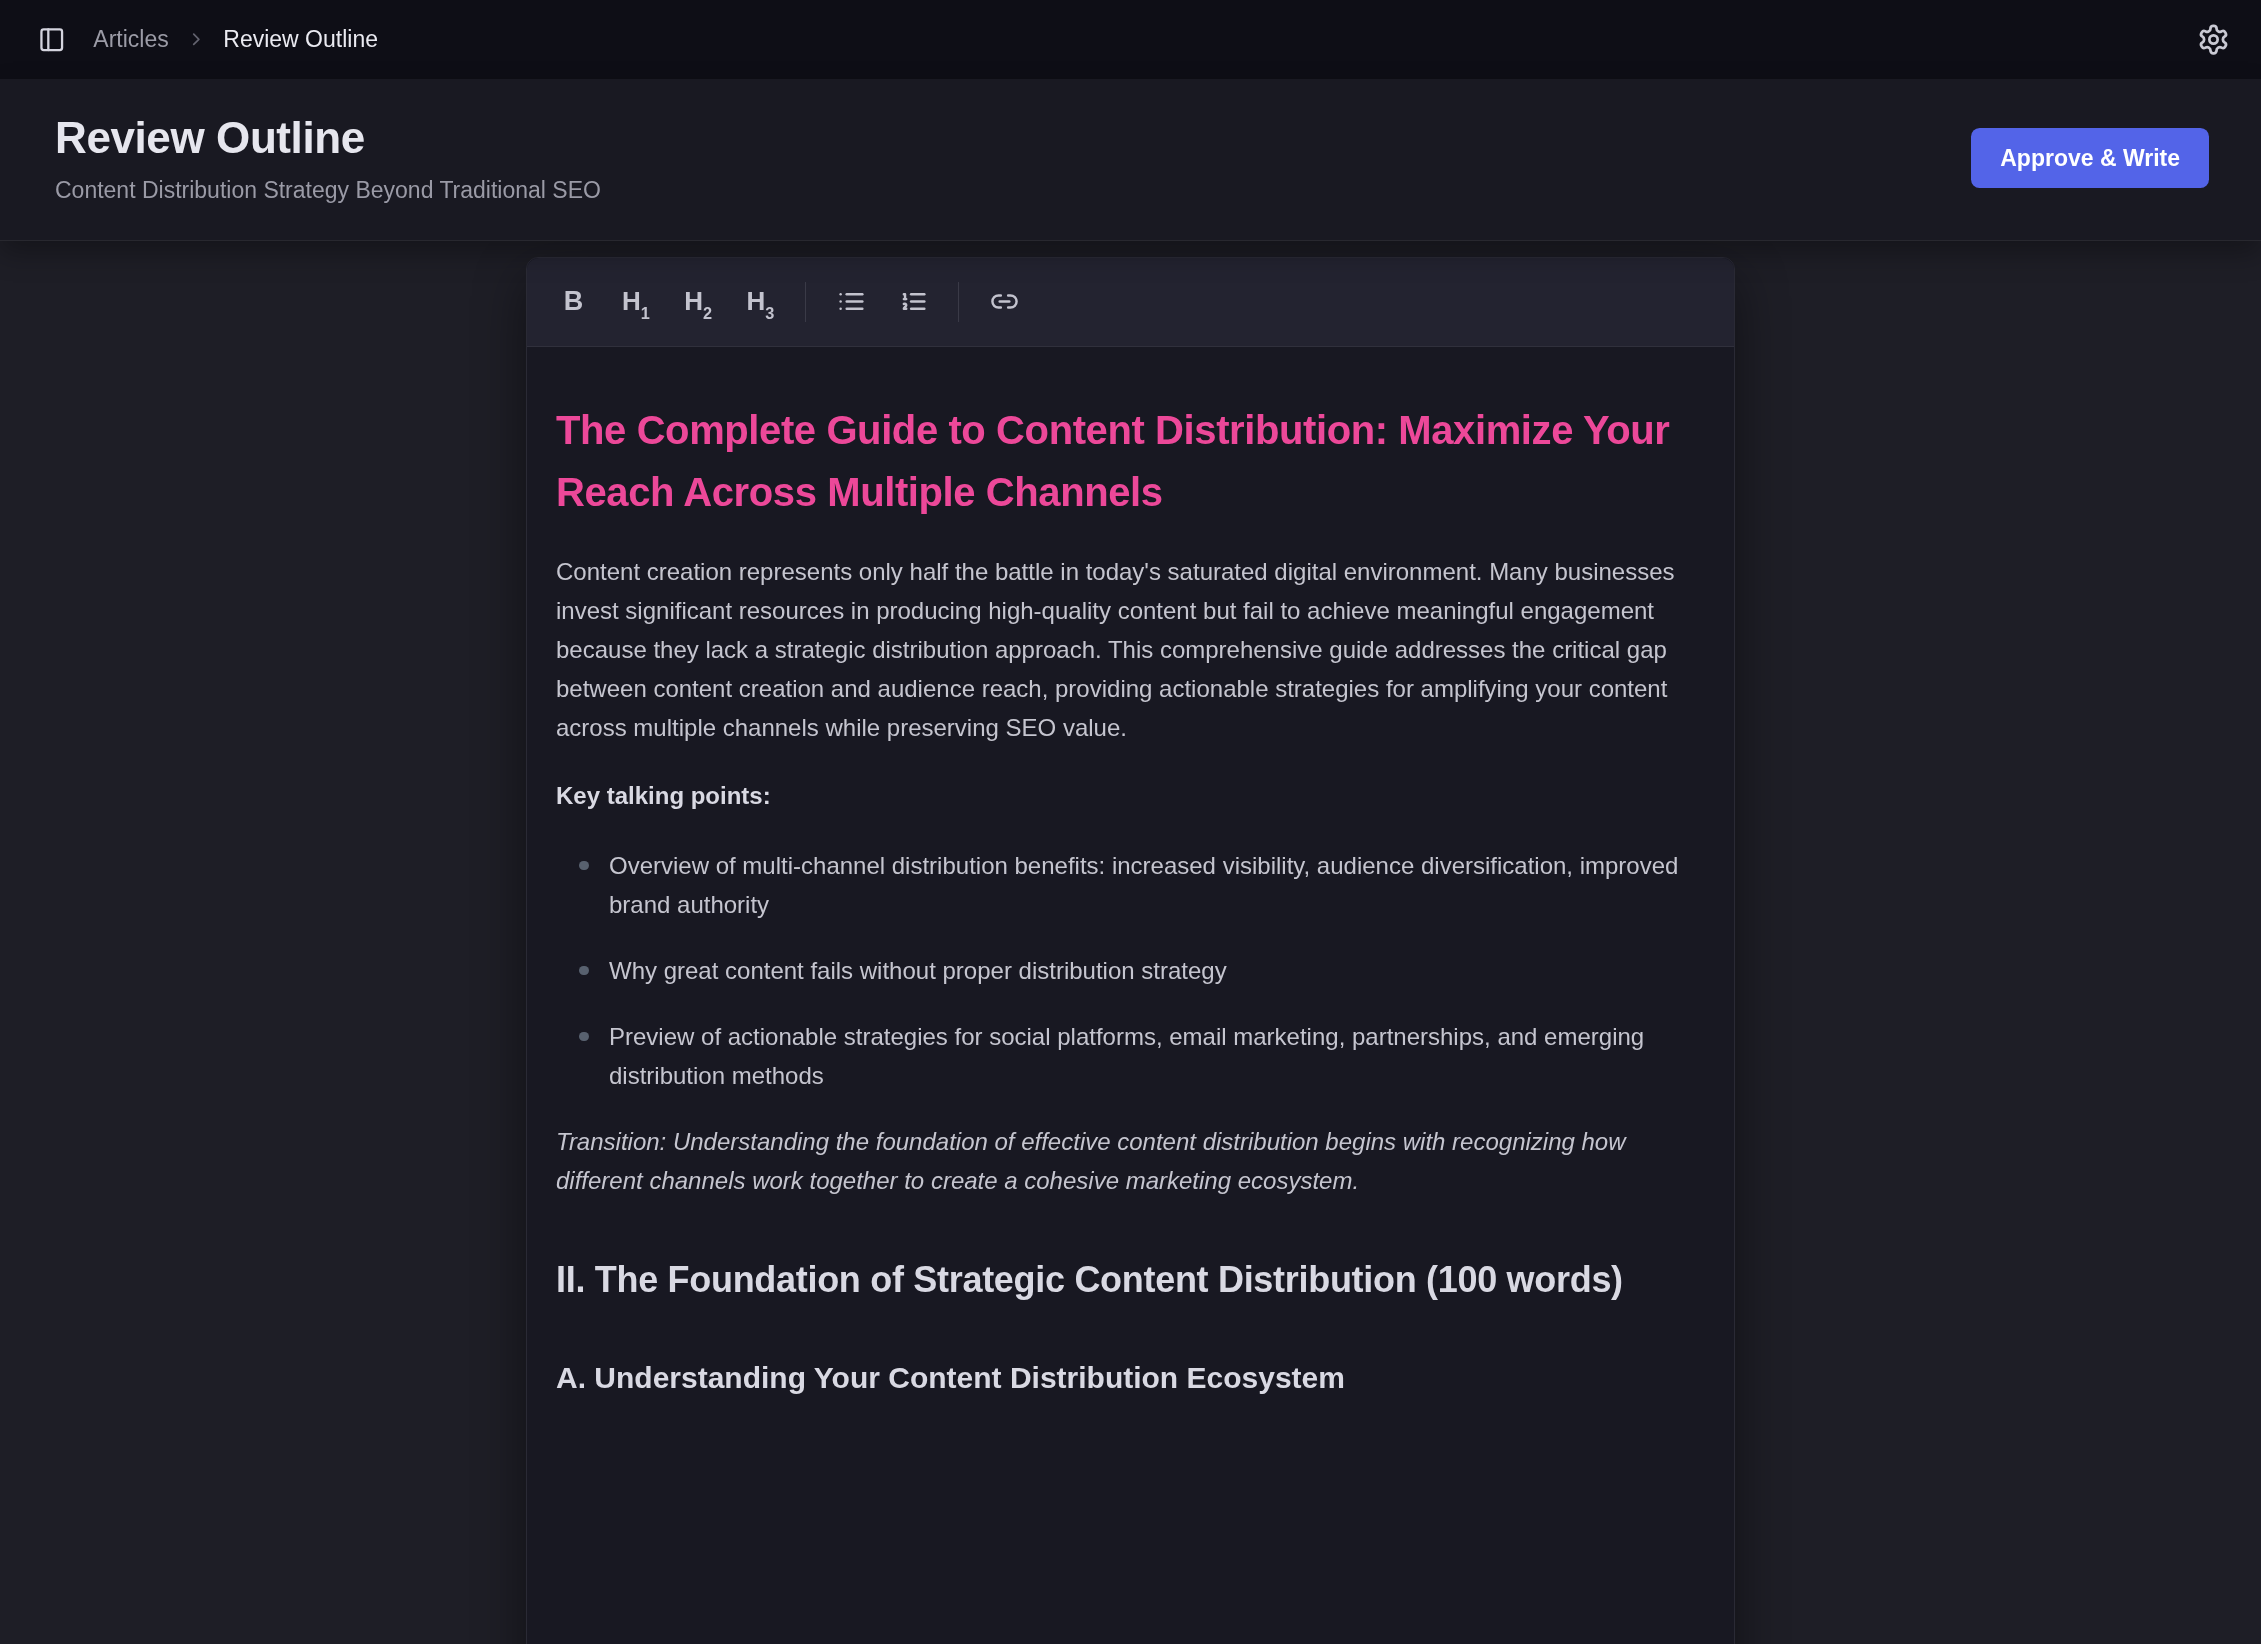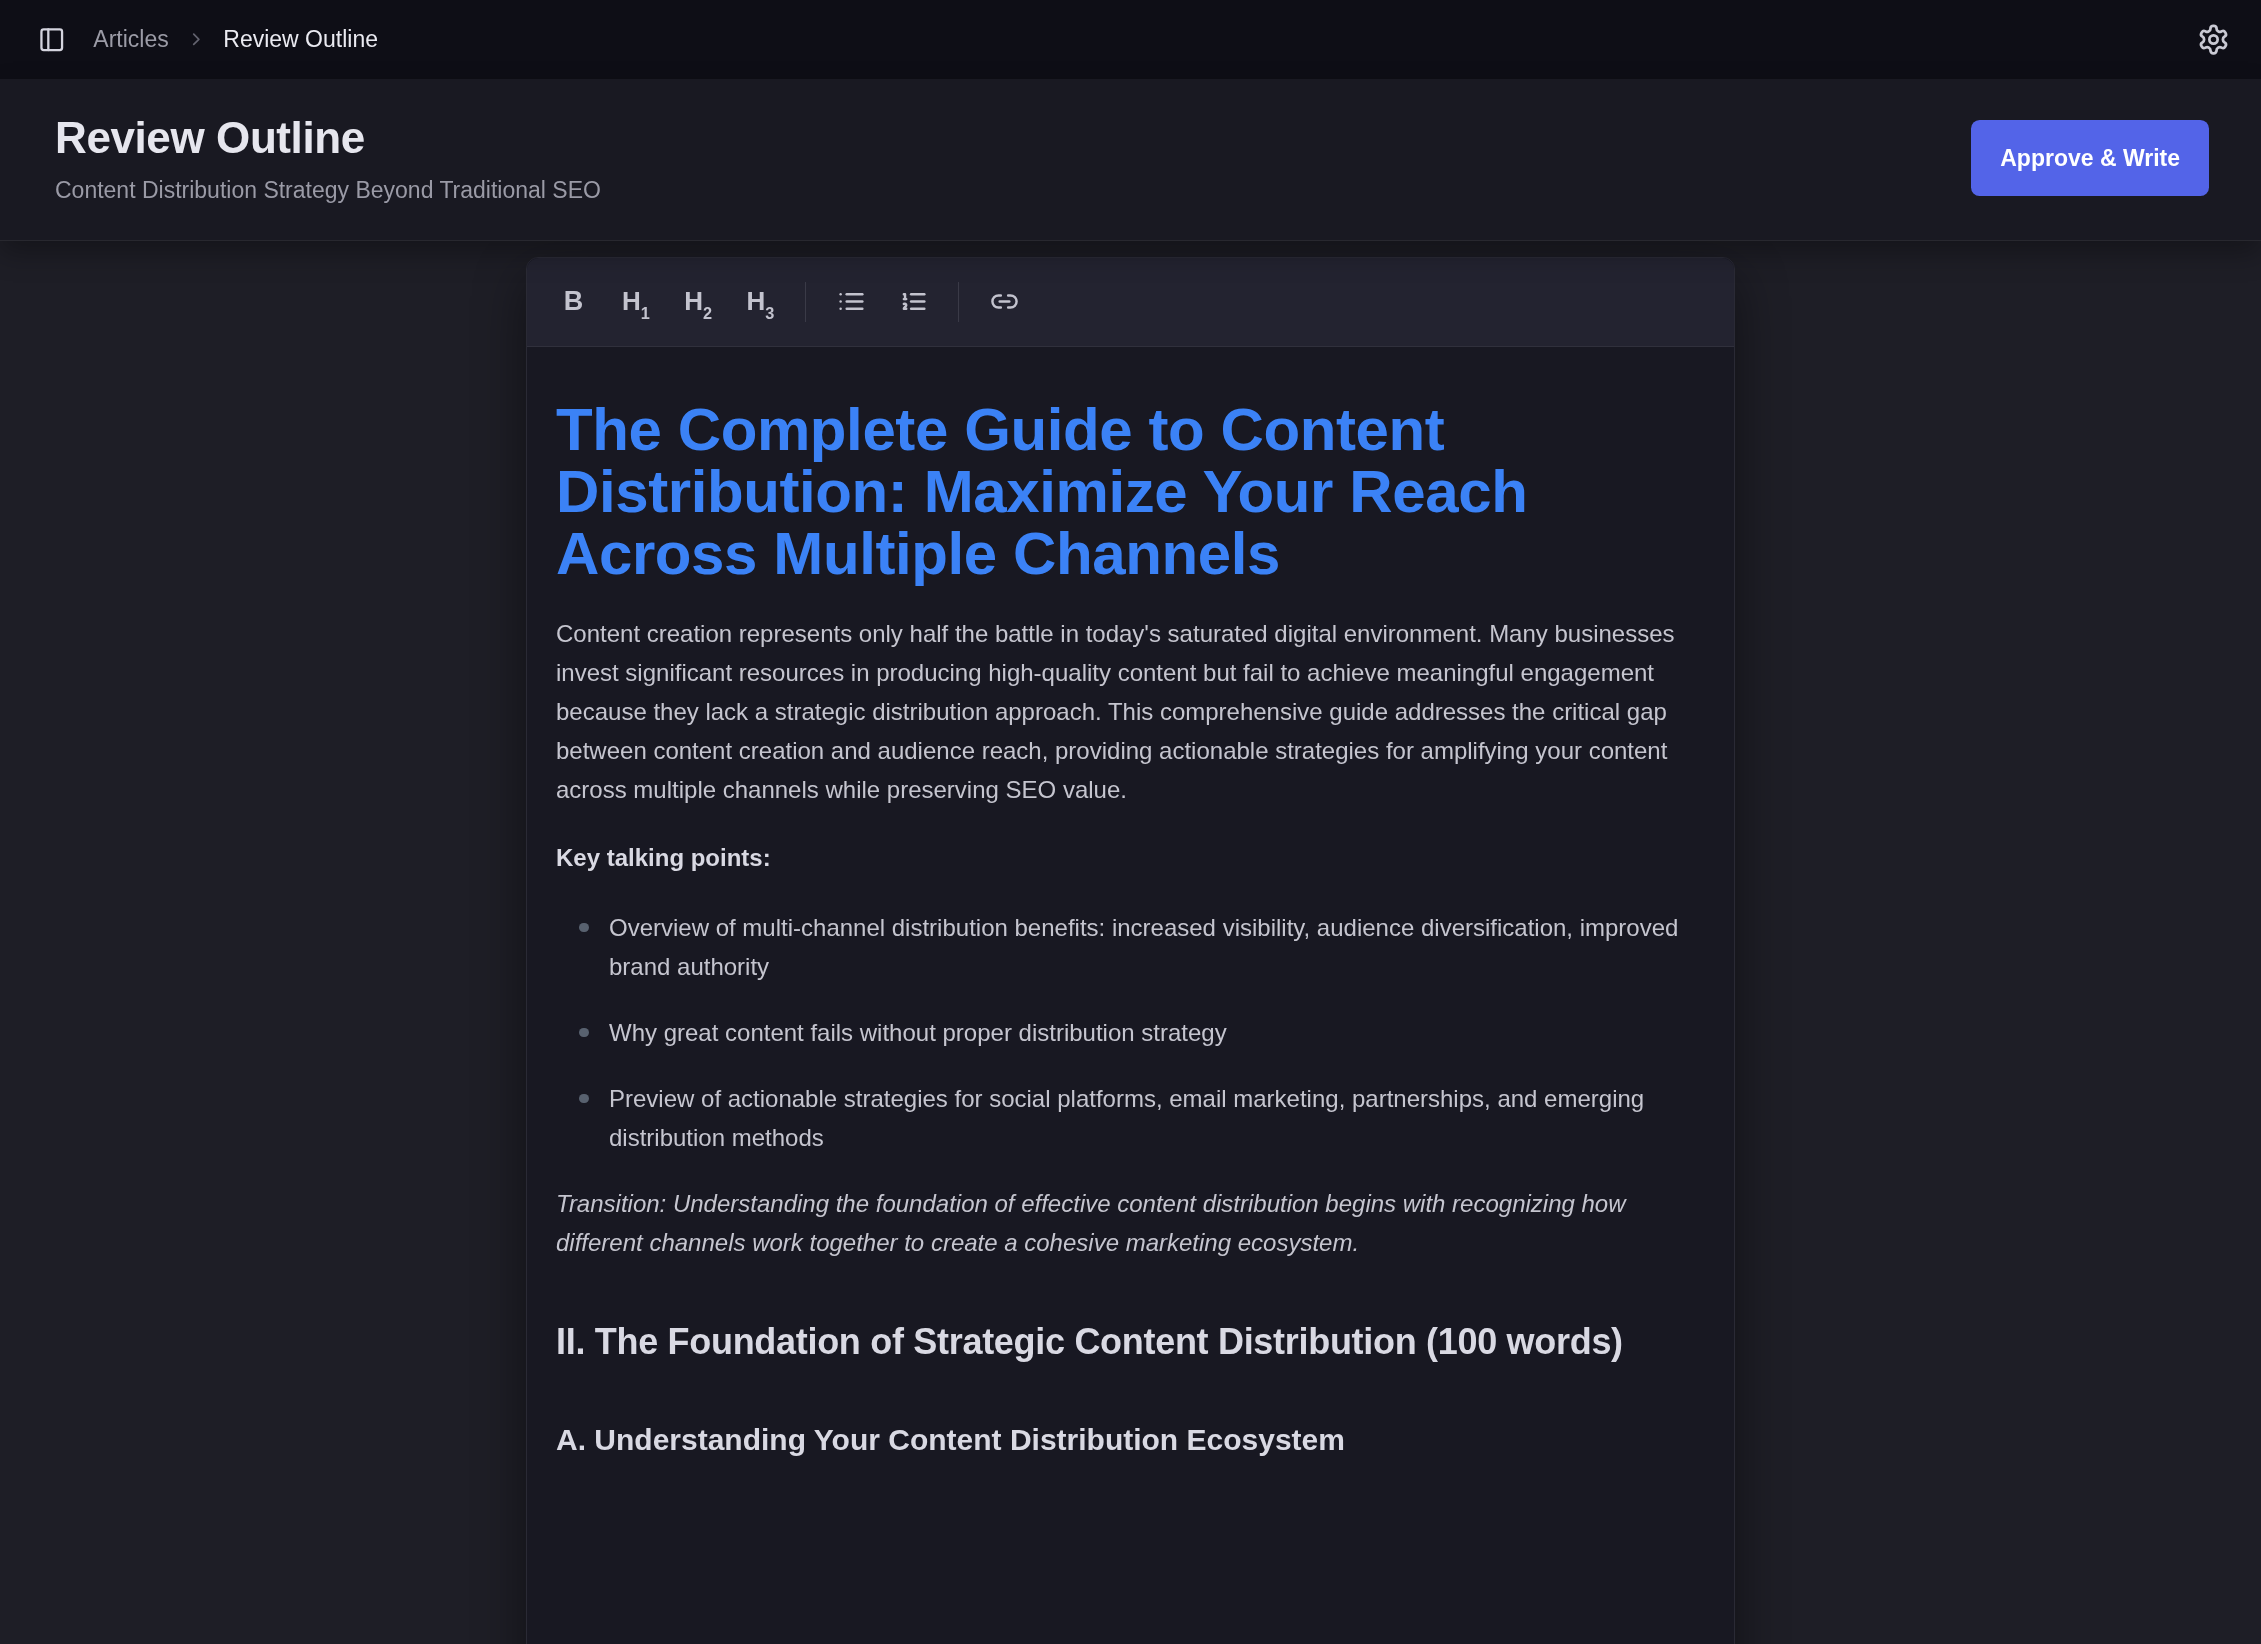--- a/index.html
+++ b/index.html
@@ -40,21 +40,21 @@
     padding: 34px 52px 36px 55px;
     display: flex; align-items: center; justify-content: space-between;
     position: relative; z-index: 2;
   }
   .page-title { font-size: 44px; font-weight: 700; color: #e6e6ee; letter-spacing: -0.4px; }
   .page-subtitle { margin-top: 13.7px; font-size: 23px; color: #9a9aa6; }
   .approve-btn {
     background: #5364e8; color: #ffffff; border: none; cursor: pointer;
     font-family: "Liberation Sans", sans-serif;
     font-size: 23px; font-weight: 700;
-    height: 76px; padding: 0 29px; border-radius: 8.6px;
+    height: 60px; padding: 0 29px; border-radius: 8.6px;
     display: flex; align-items: center; justify-content: center;
   }
 
   
   .main { flex: 1; display: flex; justify-content: center; padding-top: 16.3px; position: relative; z-index: 1; }
   .editor-card {
     width: 1209px; min-height: 1461px;
     background: #181822;
     border: 0.9px solid #2a2a35;
     border-radius: 12px 12px 0 0;
@@ -79,22 +79,22 @@
   .tb-btn .h-sub { font-size: 16.3px; font-weight: 600; align-self: flex-end; transform: translateY(-5.2px); }
   .tb-divider { width: 0.9px; height: 40px; background: #3a3a47; margin: 0 8.6px; }
 
   
   .doc {
     padding: 52px 33px 103px 29px;
     font-size: 24px; line-height: 39px; color: #c5c5cf;
     cursor: text;
   }
   .doc-title {
-    font-size: 60px; line-height: 62px; font-weight: 700;
-    color: #3b82f6; letter-spacing: -0.4px;
+    font-size: 40px; line-height: 62px; font-weight: 700;
+    color: #ec4899; letter-spacing: -0.4px;
     max-width: 1134px; margin-bottom: 6.9px;
   }
   .doc-h2 {
     font-size: 36px; line-height: 53px; font-weight: 700;
     color: #d9d9e3; margin-top: 53px; max-width: 1134px; letter-spacing: -0.3px;
   }
   .doc p { margin-top: 29px; max-width: 1143px; }
   .doc .p-strong { font-weight: 700; color: #d9d9e3; }
   .doc ul { list-style: none; margin-top: 31px; padding-left: 53px; max-width: 1143px; }
   .doc li { position: relative; margin-bottom: 27px; }

